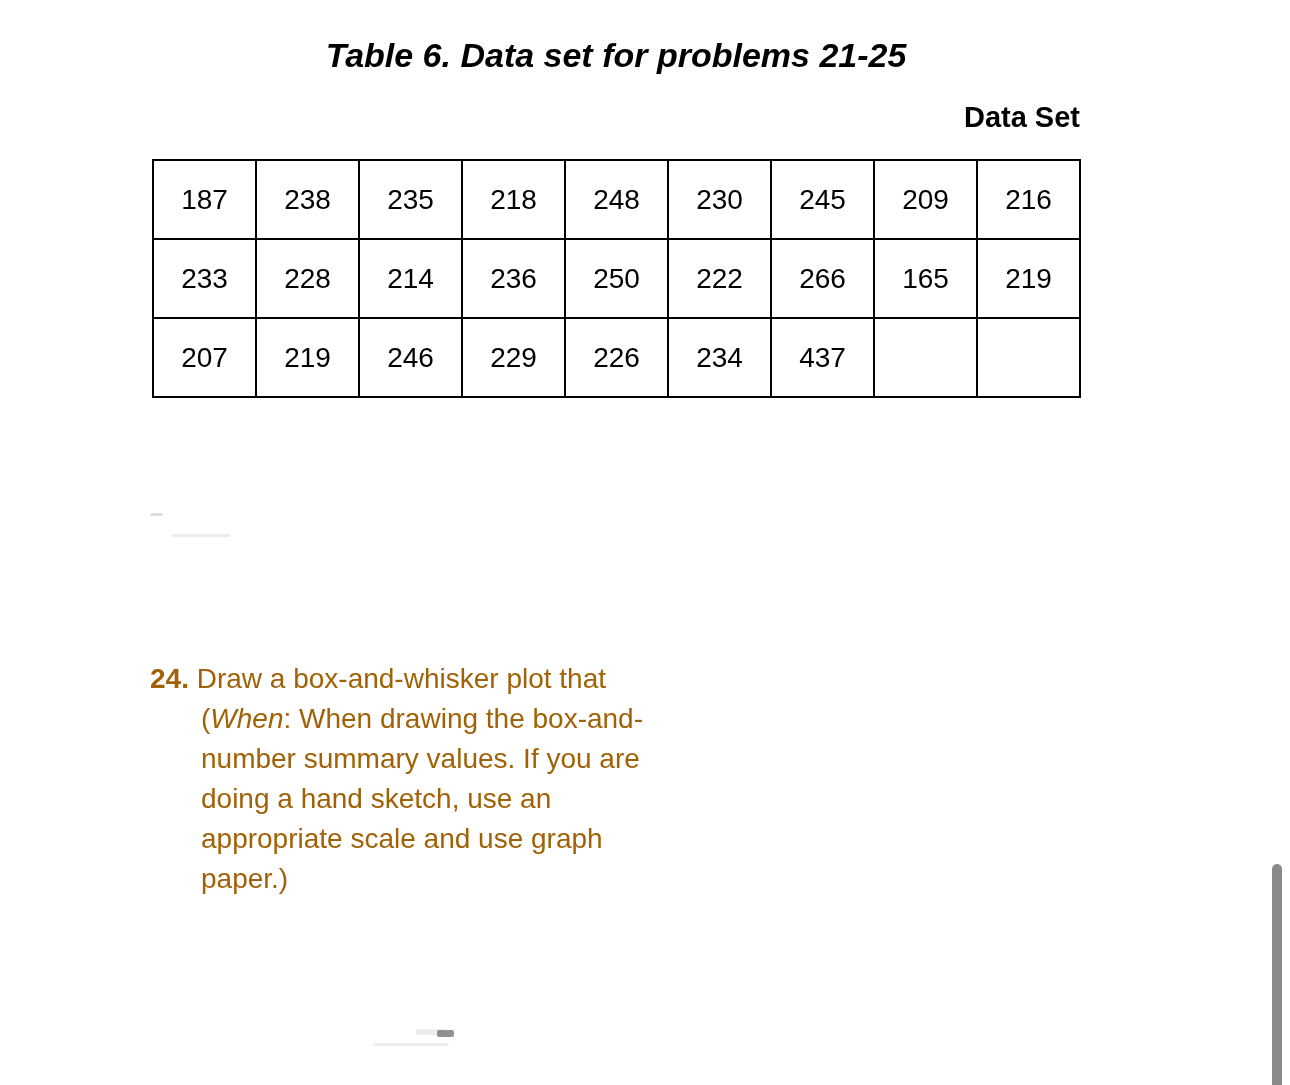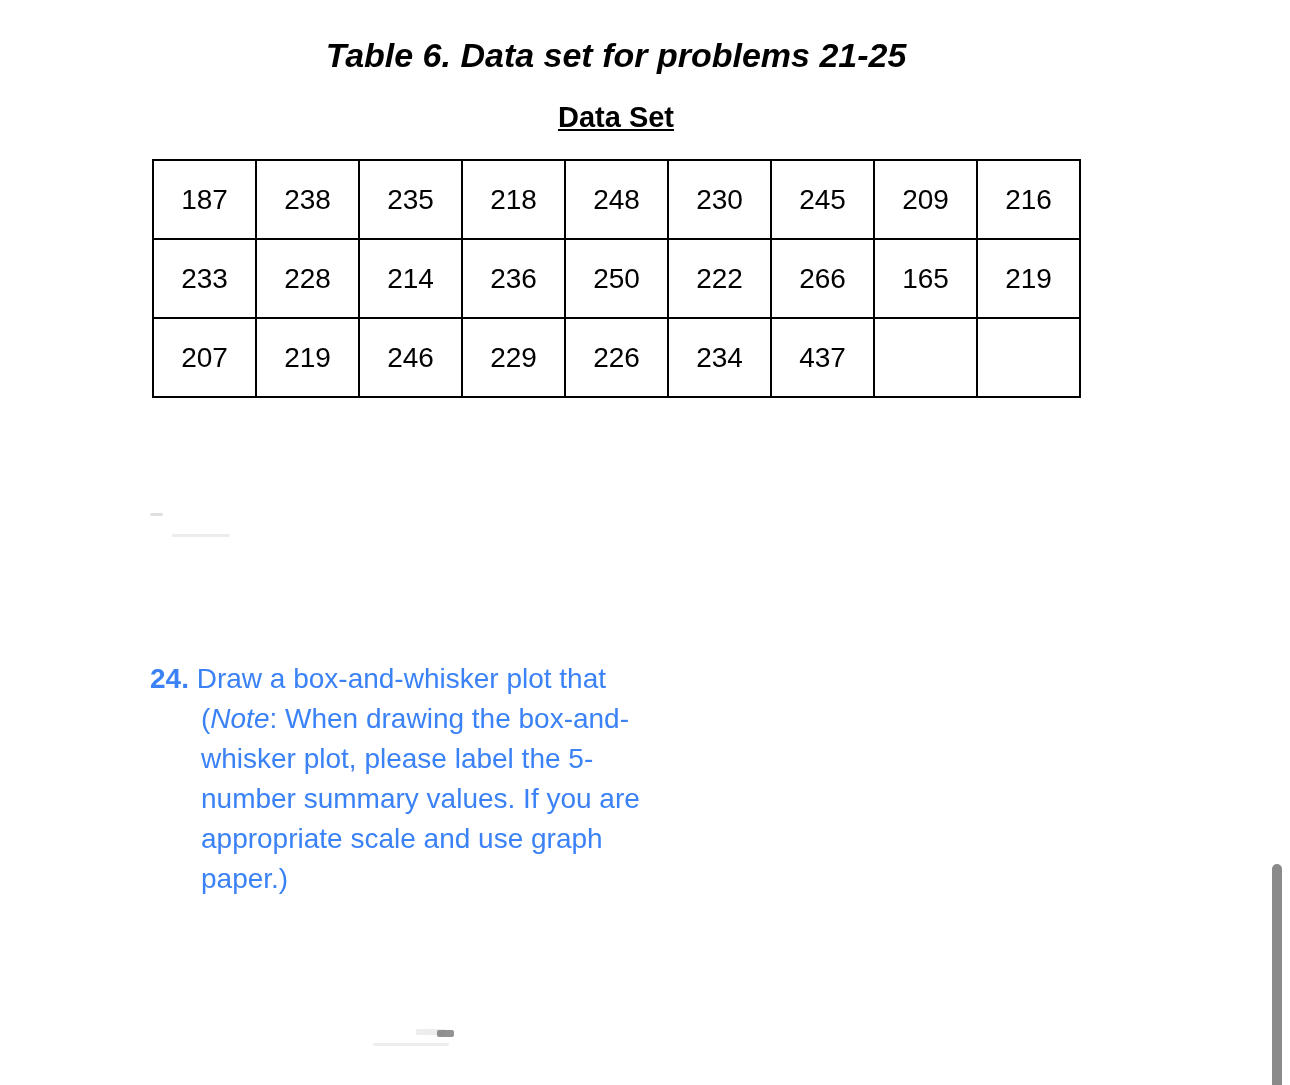--- a/index.html
+++ b/index.html
@@ -24,24 +24,23 @@
     text-align: center;
     font-size: 34px;
     font-weight: bold;
     font-style: italic;
   }
   .subtitle {
     position: absolute;
     left: 152px;
     top: 101px;
     width: 928px;
-    text-align: center;
+    text-align: right;
     font-size: 29px;
     font-weight: bold;
-    text-decoration: underline;
   }
   table.data-table {
     position: absolute;
     left: 152px;
     top: 159px;
     border-collapse: collapse;
     table-layout: fixed;
   }
   table.data-table td {
     width: 101px;
@@ -53,21 +52,21 @@
     padding: 0;
     margin-top: 39px;
   }
   .problem {
     position: absolute;
     left: 150px;
     top: 659px;
     width: 600px;
     font-size: 28px;
     line-height: 40px;
-    color: #3b82f6;
+    color: #a16207;
   }
   .problem .line { white-space: nowrap; }
   .problem .cont { padding-left: 51px; }
   .problem .num { font-weight: bold; }
   .problem .italic { font-style: italic; }
   .scroll-thumb {
     position: absolute;
     left: 1272px;
     top: 864px;
     width: 10px;
@@ -129,23 +128,23 @@
         <td>234</td>
         <td>437</td>
         <td></td>
         <td></td>
       </tr>
     </tbody>
   </table>
 
   <div class="problem">
     <div class="line"><span class="num">24.</span> <span>Draw a box-and-whisker plot that</span></div>
-    <div class="line cont"><span>(</span><span class="italic">Note</span><span>: When drawing the box-and-</span></div>
-    <div class="line cont">whisker plot, please label the 5-</div>
+    <div class="line cont"><span>(</span><span class="italic">When</span><span>: When drawing the box-and-</span></div>
     <div class="line cont">number summary values. If you are</div>
+    <div class="line cont">doing a hand sketch, use an</div>
     <div class="line cont">appropriate scale and use graph</div>
     <div class="line cont">paper.)</div>
   </div>
 
   <div class="smudge smudge-1"></div>
   <div class="smudge smudge-2"></div>
   <div class="smudge smudge-3"></div>
   <div class="smudge smudge-4"></div>
   <div class="smudge smudge-5"></div>
 

